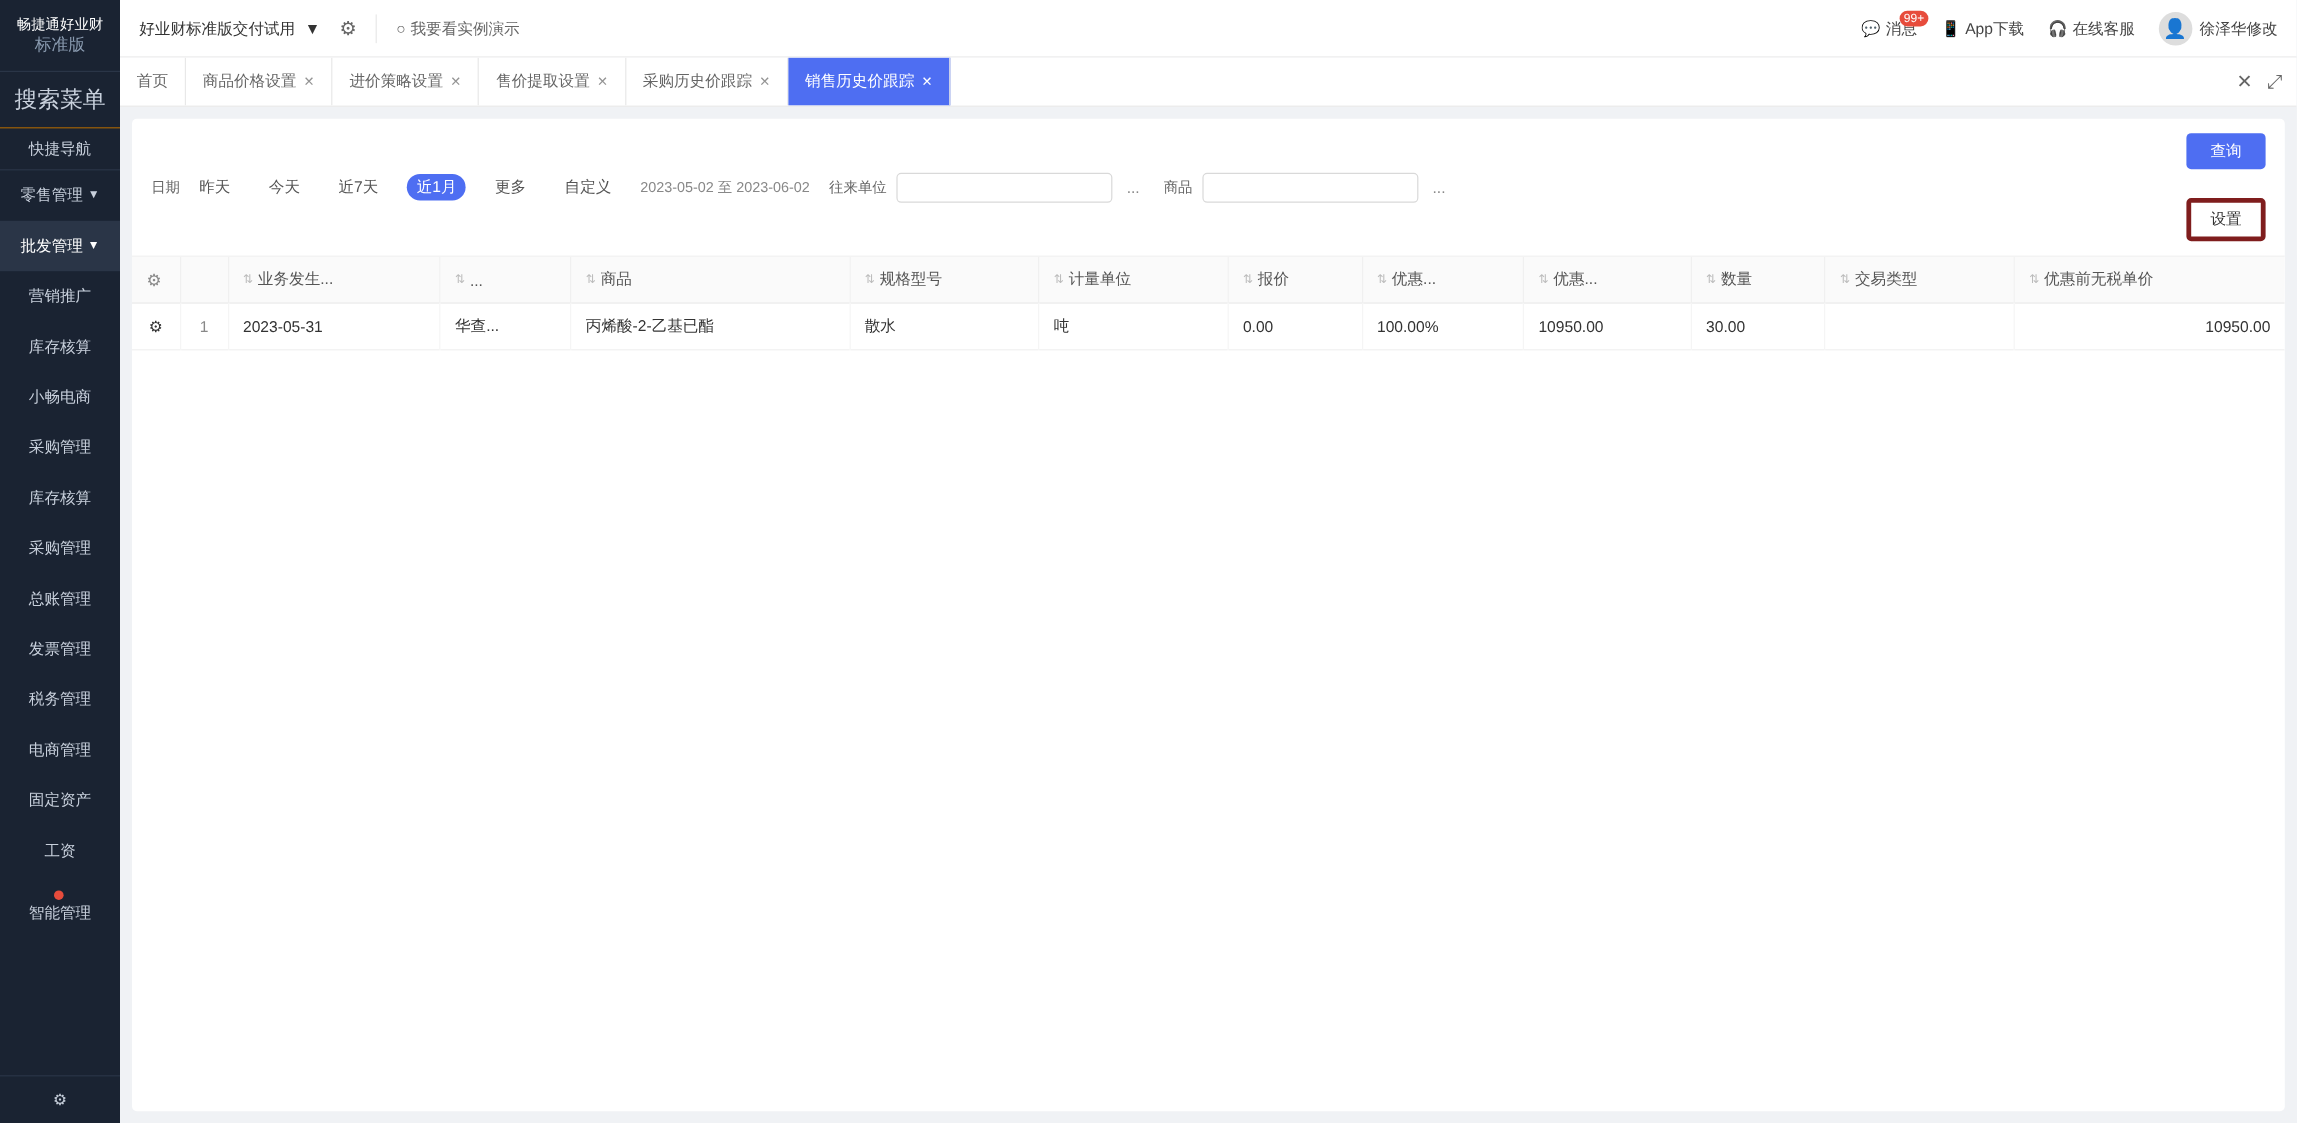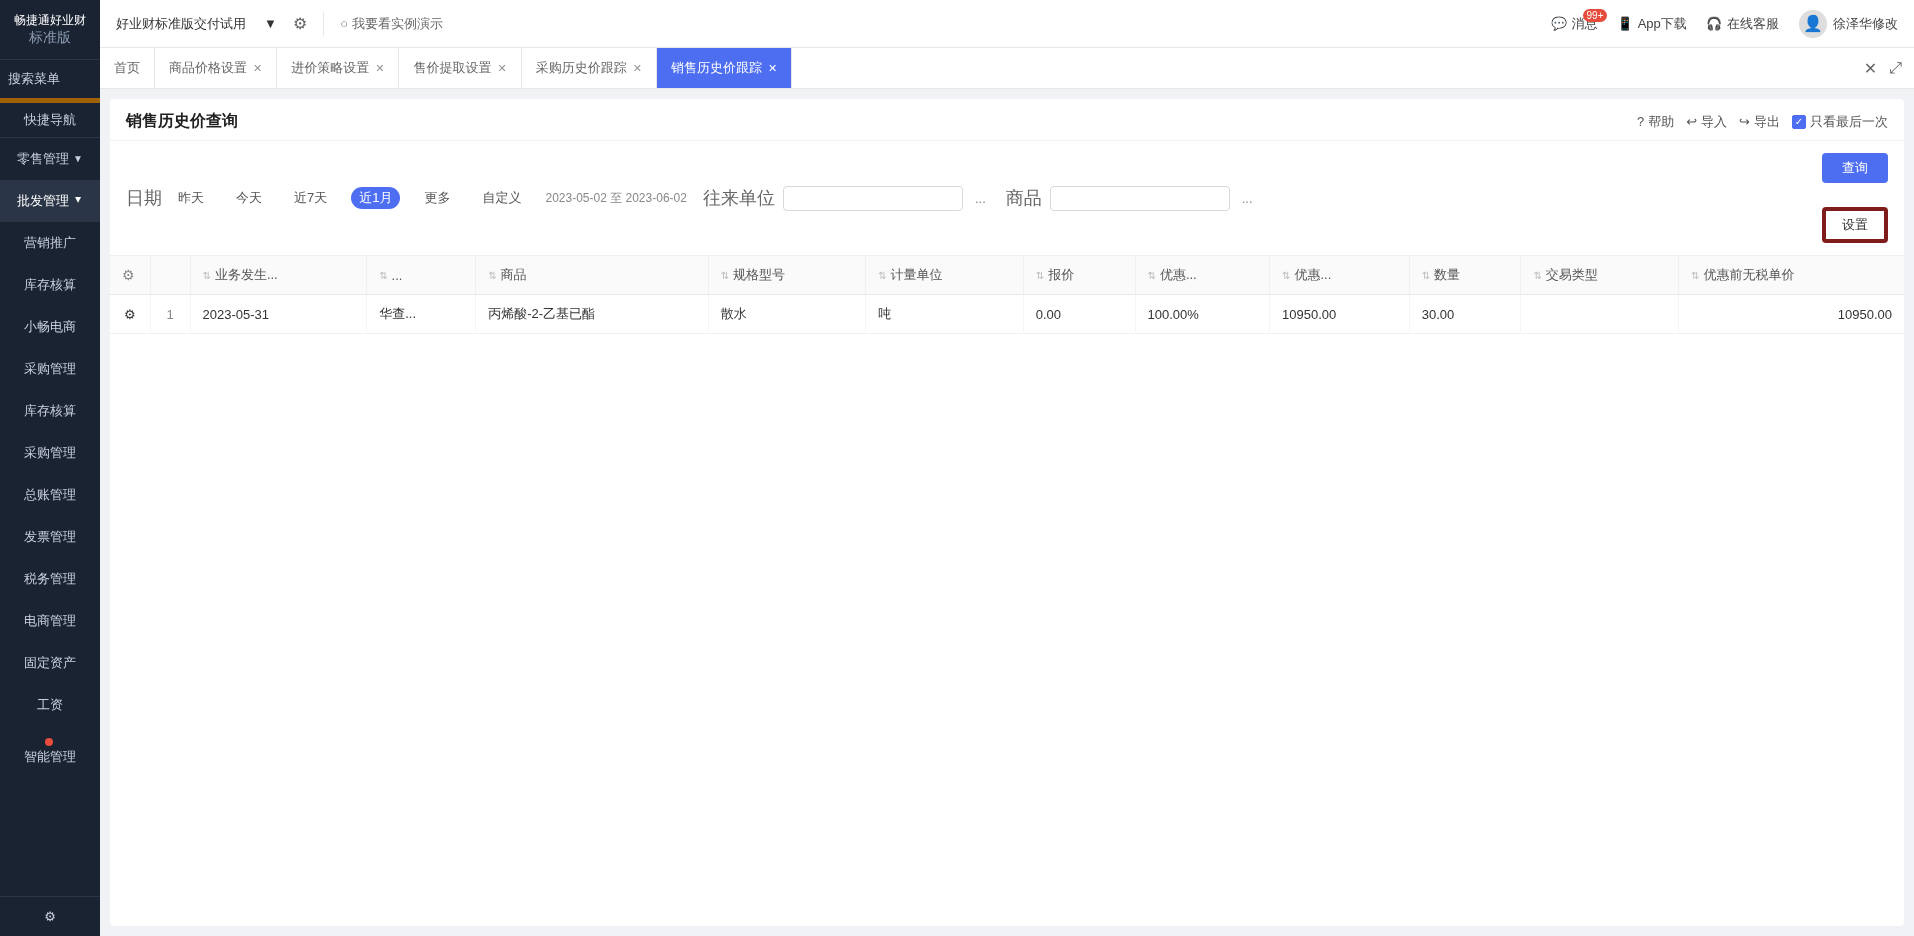--- a/index.html
+++ b/index.html
@@ -28,25 +28,25 @@
       color: #fff;
       text-align: center;
       line-height: 1.4;
     }
     .sidebar-logo-sub {
       font-size: 14px;
       color: #8a9bb0;
     }
     .sidebar-search {
       padding: 10px 8px;
-      text-align: left;
-      cursor: pointer;
-      font-size: 13px;
+      text-align: center;
+      cursor: pointer;
+      font-size: 19px;
       color: #c8d0dc;
-      border-bottom: 5px solid #a16207;
+      border-bottom: 1px solid #a16207;
     }
     .sidebar-nav {
       padding: 8px 0;
       text-align: center;
       cursor: pointer;
       font-size: 13px;
       color: #c8d0dc;
       border-bottom: 1px solid #2a3547;
     }
     .sidebar-item {
@@ -90,21 +90,21 @@
       display: flex;
       align-items: center;
       padding: 0 16px;
       height: 48px;
       flex-shrink: 0;
       gap: 16px;
     }
     .topbar-selector {
       display: flex;
       align-items: center;
-      gap: 18px;
+      gap: 8px;
       cursor: pointer;
       color: #333;
       font-size: 13px;
     }
     .topbar-gear {
       cursor: pointer;
       color: #666;
       font-size: 16px;
     }
     .topbar-divider {
@@ -277,21 +277,21 @@
       border-bottom: 1px solid #f0f0f0;
       flex-wrap: wrap;
     }
     .filter-group {
       display: flex;
       align-items: center;
       gap: 8px;
     }
     .filter-label {
       color: #666;
-      font-size: 18px;
+      font-size: 12px;
       white-space: nowrap;
     }
     .date-options {
       display: flex;
       align-items: center;
       gap: 16px;
     }
     .date-opt {
       padding: 2px 8px;
       cursor: pointer;
@@ -483,41 +483,20 @@
       <span class="close-btn">✕</span>
     </div>
     <div class="tabs-end">
       <span class="tabs-end-btn">✕</span>
       <span class="tabs-end-btn">⤢</span>
     </div>
   </div>
 
   <div class="page-content">
 
-    <div class="page-header">
-      <span class="page-title">销售历史价查询</span>
-      <div class="page-actions">
-        <div class="page-action-btn">
-          <span>?</span>
-          <span>帮助</span>
-        </div>
-        <div class="page-action-btn">
-          <span>↩</span>
-          <span>导入</span>
-        </div>
-        <div class="page-action-btn">
-          <span>↪</span>
-          <span>导出</span>
-        </div>
-        <div class="show-last-checkbox">
-          <div class="checkbox-checked">✓</div>
-          <span>只看最后一次</span>
-        </div>
-      </div>
-    </div>
 
     <div class="filter-bar">
       <div class="filter-group">
         <span class="filter-label">日期</span>
         <div class="date-options">
           <span class="date-opt">昨天</span>
           <span class="date-opt">今天</span>
           <span class="date-opt">近7天</span>
           <span class="date-opt active">近1月</span>
           <span class="date-opt">更多</span>

